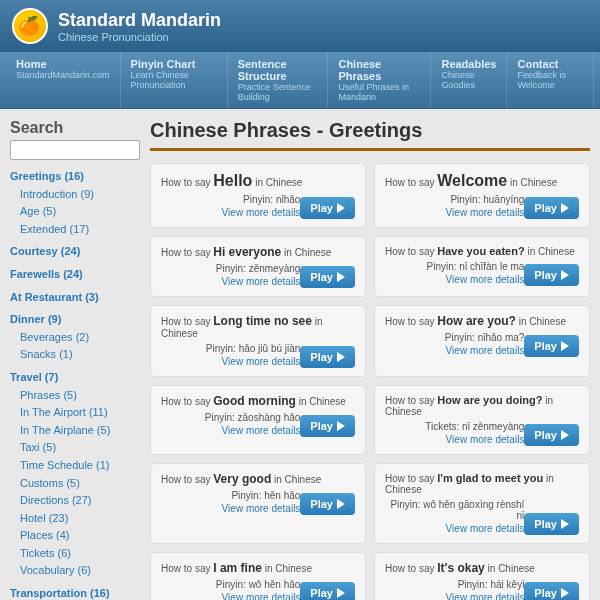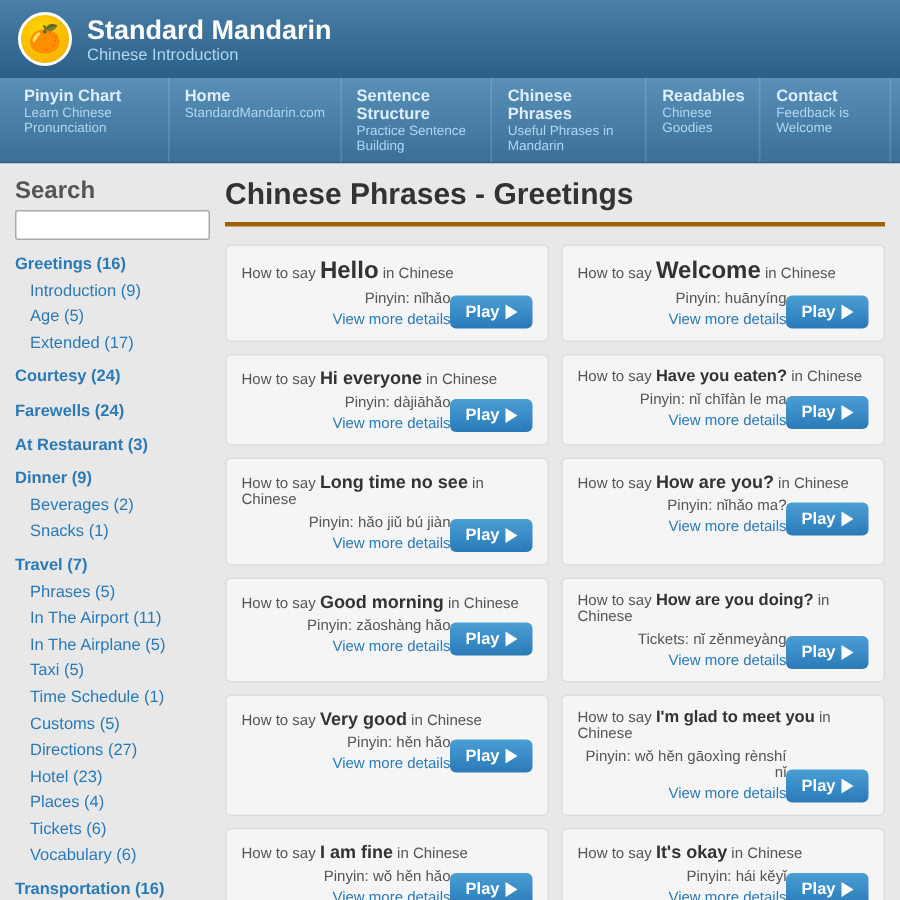--- a/index.html
+++ b/index.html
@@ -113,27 +113,27 @@
   </style>
 </head>
 <body>
 
 <div id="header">
   <div id="logo-icon">
     <span>🍊</span>
   </div>
   <div id="header-text">
     <h1>Standard Mandarin</h1>
-    <p>Chinese Introduction</p>
+    <p>Chinese Pronunciation</p>
   </div>
 </div>
 
 <div id="nav">
+    <div class="nav-item"><strong>Home</strong><span class="nav-sub">StandardMandarin.com</span></div>
     <div class="nav-item"><strong>Pinyin Chart</strong><span class="nav-sub">Learn Chinese Pronunciation</span></div>
-    <div class="nav-item"><strong>Home</strong><span class="nav-sub">StandardMandarin.com</span></div>
     <div class="nav-item"><strong>Sentence Structure</strong><span class="nav-sub">Practice Sentence Building</span></div>
     <div class="nav-item"><strong>Chinese Phrases</strong><span class="nav-sub">Useful Phrases in Mandarin</span></div>
     <div class="nav-item"><strong>Readables</strong><span class="nav-sub">Chinese Goodies</span></div>
     <div class="nav-item"><strong>Contact</strong><span class="nav-sub">Feedback is Welcome</span></div>
   </div>
 
 <div id="main">
 
   <div id="sidebar">
     <label id="search-label">Search</label>
@@ -195,21 +195,21 @@
         Play <span class="play-triangle"></span>
       </button>
     </div>
   </div>
         <div class="phrase-card">
     <div class="phrase-how-to">
       How to say <span class="phrase-word-sm">Hi everyone</span> in Chinese
     </div>
     <div class="phrase-card-row">
       <div class="phrase-left">
-        <div class="phrase-pinyin">Pinyin: dàjiāhǎo</div>
+        <div class="phrase-pinyin">Pinyin: zěnmeyàng</div>
         <a class="phrase-details">View more details</a>
       </div>
       <button class="play-btn">
         Play <span class="play-triangle"></span>
       </button>
     </div>
   </div>
         <div class="phrase-card">
     <div class="phrase-how-to">
       How to say <span class="phrase-word-xs">Have you eaten?</span> in Chinese

